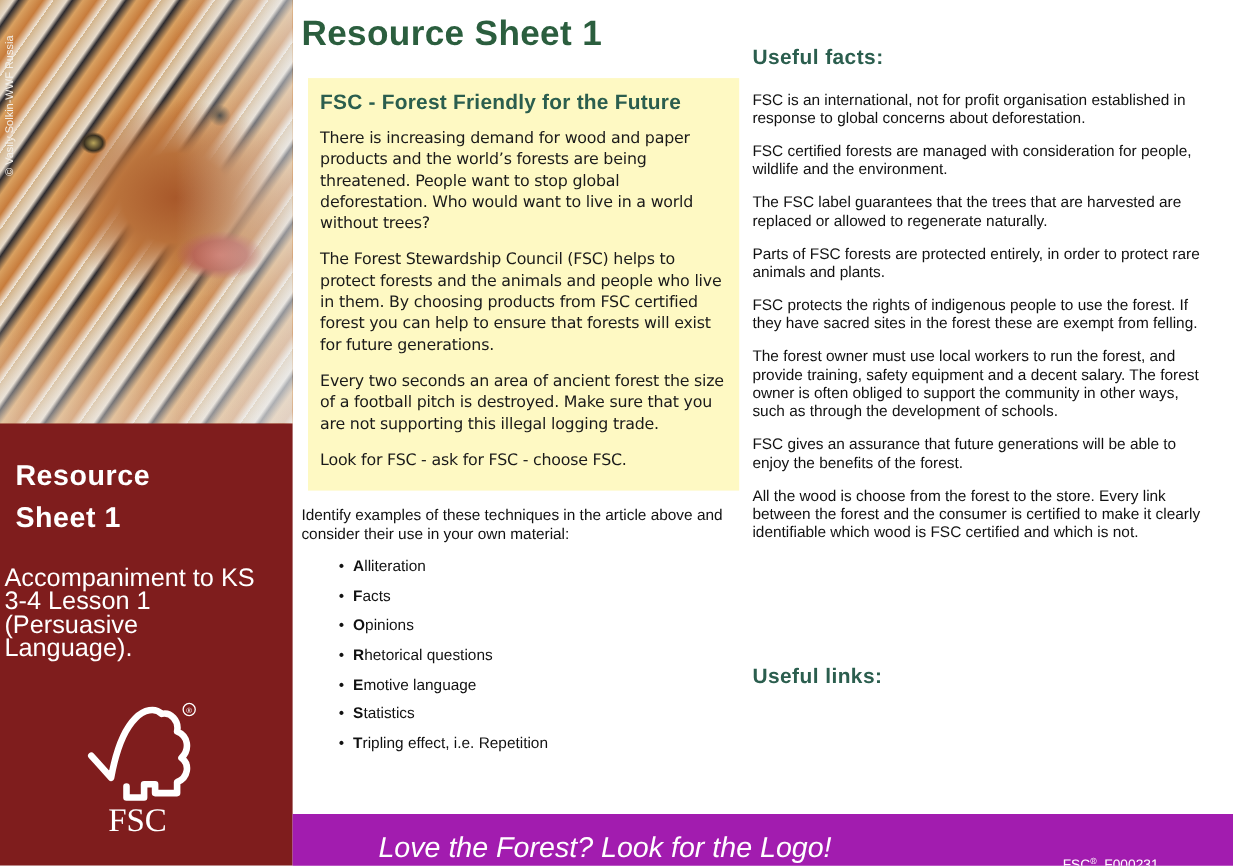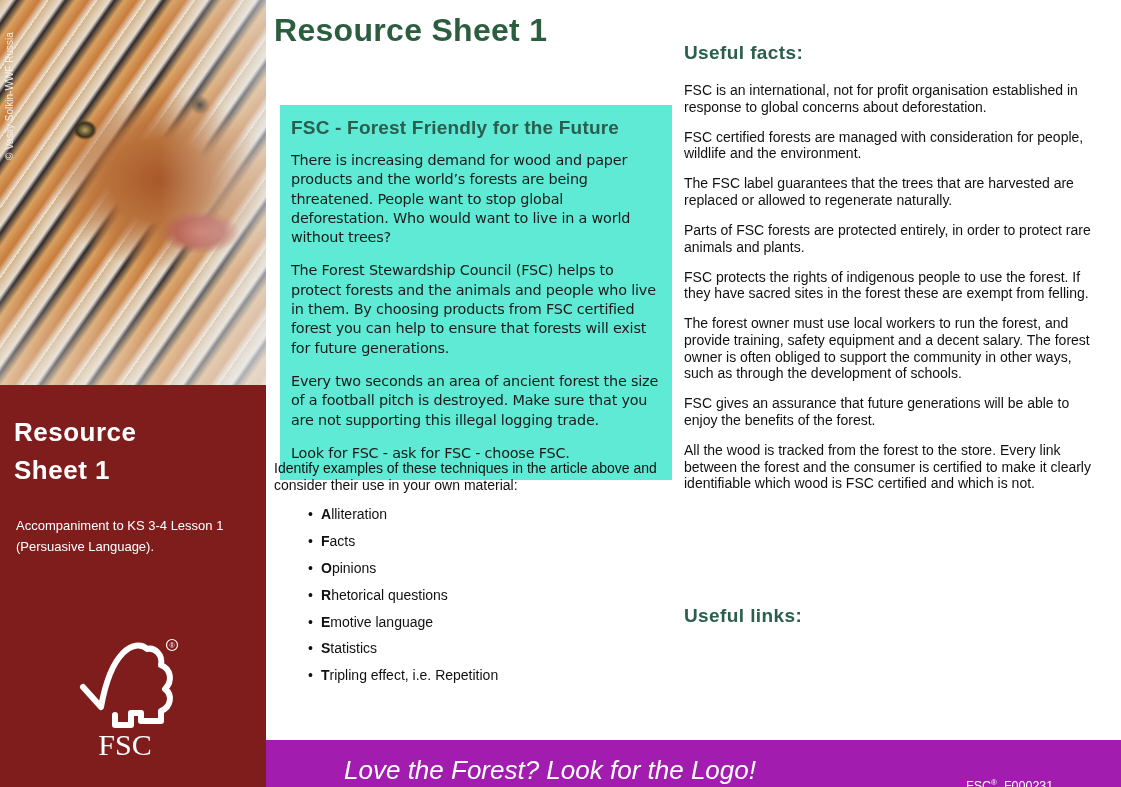--- a/index.html
+++ b/index.html
@@ -28,21 +28,21 @@
     }
 
     
     .sidebar {
       position: absolute; left: 0; top: 385px; width: 266px; height: 402px; background: #7f1d1d; color: #fff;
     }
     .sidebar-title {
       position: absolute; left: 14px; top: 28px; font-weight: 700; font-size: 26px; line-height: 38px; letter-spacing: 0.5px;
     }
     .sidebar-sub {
-      position: absolute; left: 16px; top: 130px; font-size: 13px; line-height: 21px; width: 240px;
+      position: absolute; left: 4px; top: 130px; font-size: 23px; line-height: 21px; width: 240px;
     }
     .fsc-logo { position: absolute; left: 75px; top: 250px; width: 110px; height: 125px; }
 
     
     .footer {
       position: absolute; left: 266px; top: 700px; width: 855px; height: 87px; background: #a21caf; color: #fff; margin-top: 40px;
     }
     .slogan {
       position: absolute; left: 0; width: 568px; top: 15px; text-align: center; font-style: italic; font-size: 26px;
     }
@@ -54,23 +54,22 @@
     }
     .charity sup { font-size: 8px; }
 
     
     .main-title {
       position: absolute; left: 274px; top: 12px; font-size: 32px; font-weight: 700; color: #2b5e3e; letter-spacing: 0.3px;
     }
 
     
     .greybox {
-      position: absolute; left: 280px; top: 71px; width: 392px; height: 375px; background: #5eead4;
+      position: absolute; left: 280px; top: 71px; width: 392px; height: 375px; background: #fef9c3;
       padding: 12px 12px 0 11px;
-      margin-top: 34px;
     }
     .greybox-title { font-weight: 700; font-size: 19px; color: #2b5e4e; margin-bottom: 12px; letter-spacing: 0.2px; }
     .greybox p { font-family: "DejaVu Sans", sans-serif; font-size: 14.4px; line-height: 19.3px; color: #1a1a1a; margin-bottom: 14px; letter-spacing: -0.2px; }
 
     
     .techniques { position: absolute; left: 274px; top: 460px; width: 400px; }
     .techniques-intro { font-size: 14px; line-height: 17px; color: #111; }
     .tech-list { list-style: none; margin-top: 11px; padding-left: 34px; }
     .tech-list li { font-size: 14px; line-height: 18px; margin-bottom: 8.9px; position: relative; padding-left: 13px; }
     .tech-list li::before { content: "•"; position: absolute; left: 0; top: 0; }
@@ -133,21 +132,21 @@
 
 <div class="facts">
   <div class="section-heading">Useful facts:</div>
   <p class="fact">FSC is an international, not for profit organisation established in response to global concerns about deforestation.</p>
   <p class="fact">FSC certified forests are managed with consideration for people, wildlife and the environment.</p>
   <p class="fact">The FSC label guarantees that the trees that are harvested are replaced or allowed to regenerate naturally.</p>
   <p class="fact">Parts of FSC forests are protected entirely, in order to protect rare animals and plants.</p>
   <p class="fact">FSC protects the rights of indigenous people to use the forest. If they have sacred sites in the forest these are exempt from felling.</p>
   <p class="fact">The forest owner must use local workers to run the forest, and provide training, safety equipment and a decent salary. The forest owner is often obliged to support the community in other ways, such as through the development of schools.</p>
   <p class="fact">FSC gives an assurance that future generations will be able to enjoy the benefits of the forest.</p>
-  <p class="fact">All the wood is tracked from the forest to the store. Every link between the forest and the consumer is certified to make it clearly identifiable which wood is FSC certified and which is not.</p>
+  <p class="fact">All the wood is choose from the forest to the store. Every link between the forest and the consumer is certified to make it clearly identifiable which wood is FSC certified and which is not.</p>
 </div>
 
 <div class="links">
   <div class="section-heading">Useful links:</div>
 </div>
 
 <div class="footer">
   <div class="slogan">Love the Forest?  Look for the Logo!</div>
   <a href="#" class="footer-url">www.fsc-uk.org/education</a>
   <div class="charity">

